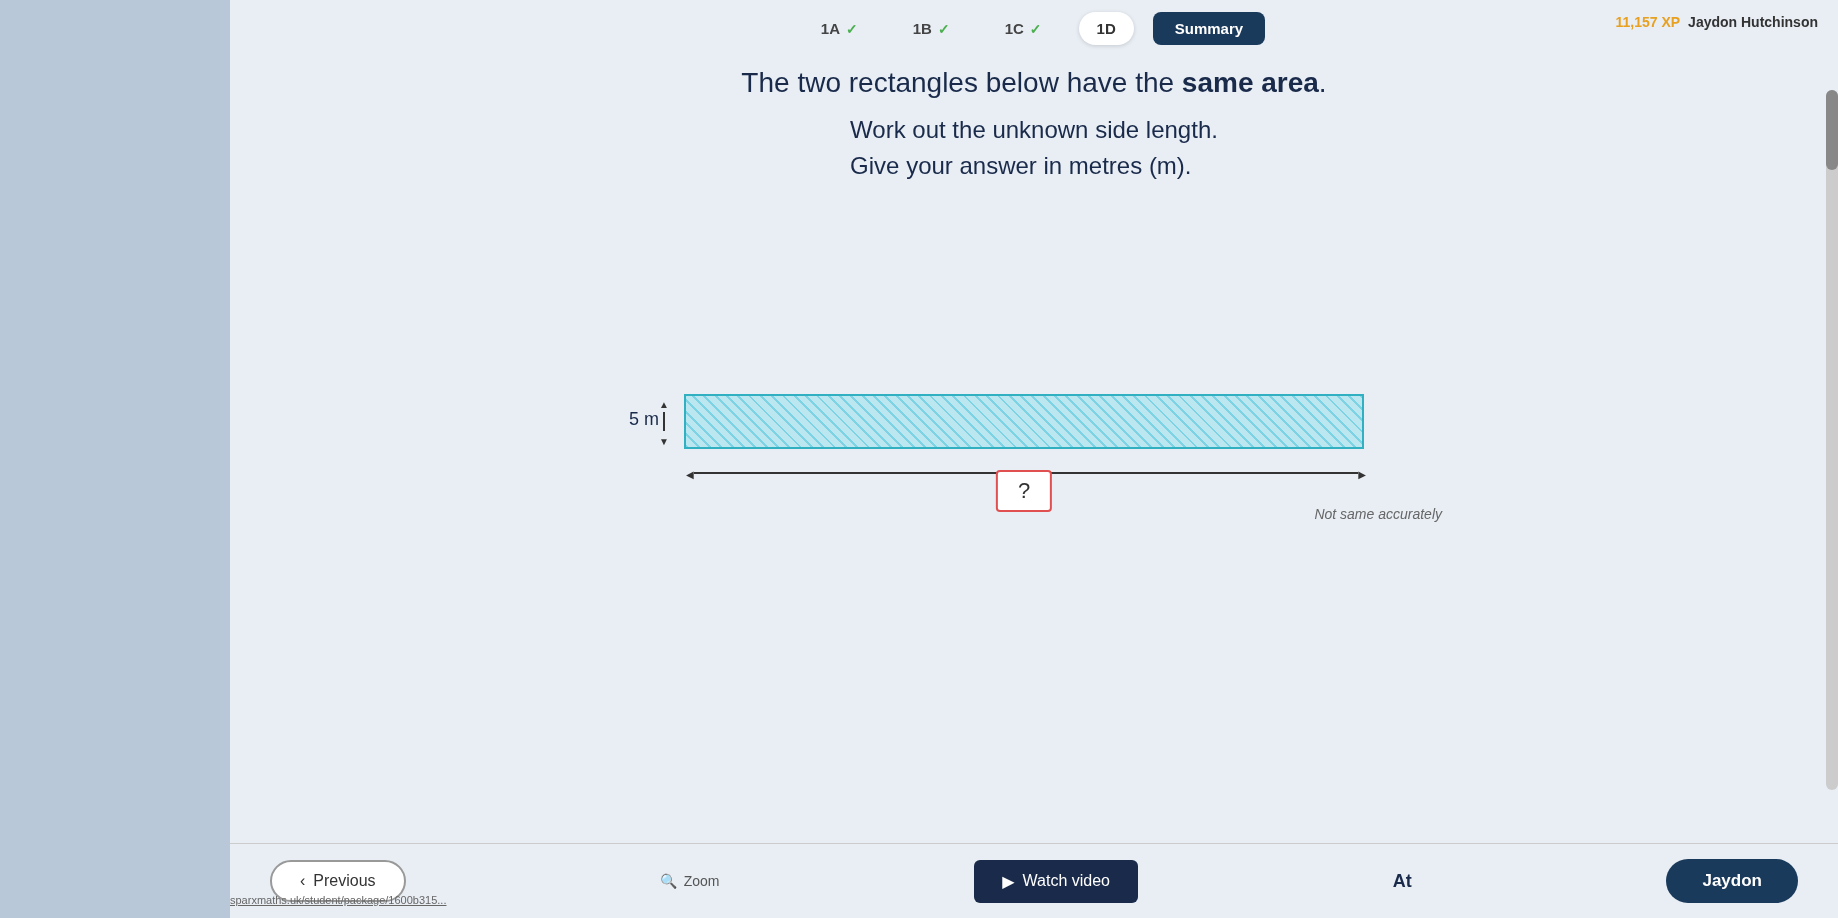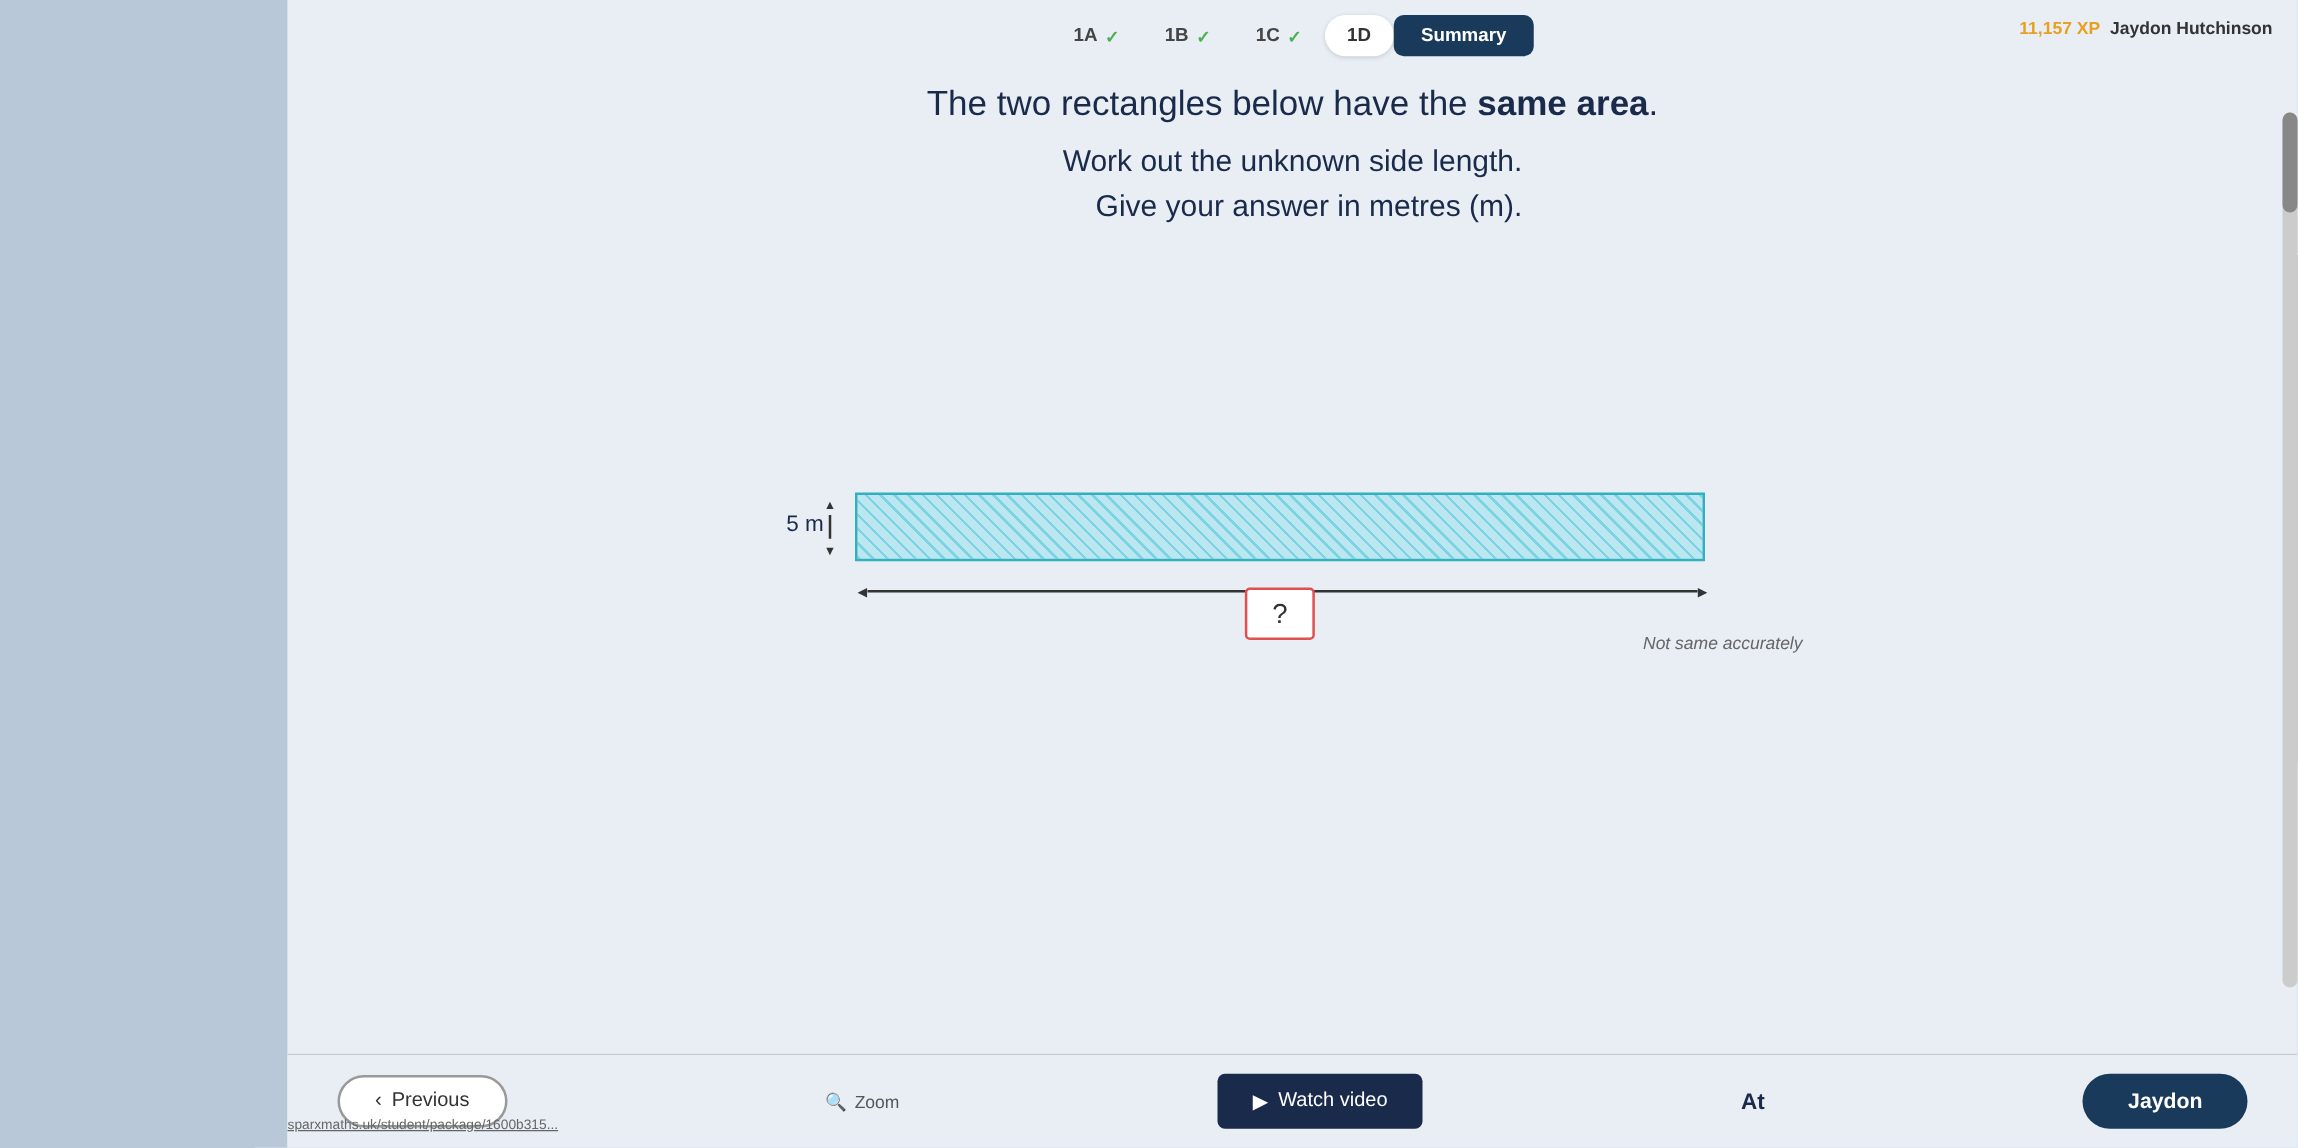--- a/index.html
+++ b/index.html
@@ -26,21 +26,21 @@
     }
 
     
     .top-nav {
       width: 100%;
       display: flex;
       justify-content: center;
       align-items: center;
       padding: 12px 0 8px 0;
       position: relative;
-      gap: 0;
+      gap: 19px;
     }
 
     .nav-tab {
       display: flex;
       align-items: center;
       gap: 6px;
       padding: 8px 18px;
       border-radius: 20px;
       font-size: 15px;
       font-weight: 600;
@@ -143,21 +143,21 @@
       color: #1a2a4a;
       margin-bottom: 10px;
       line-height: 1.4;
     }
 
     .question-text strong {
       font-weight: 900;
     }
 
     .sub-text {
-      text-align: right;
+      text-align: left;
       font-size: 24px;
       color: #1a2a4a;
       margin-bottom: 20px;
       line-height: 1.5;
     }
 
     
     .diagram-area {
       position: relative;
       width: 820px;

